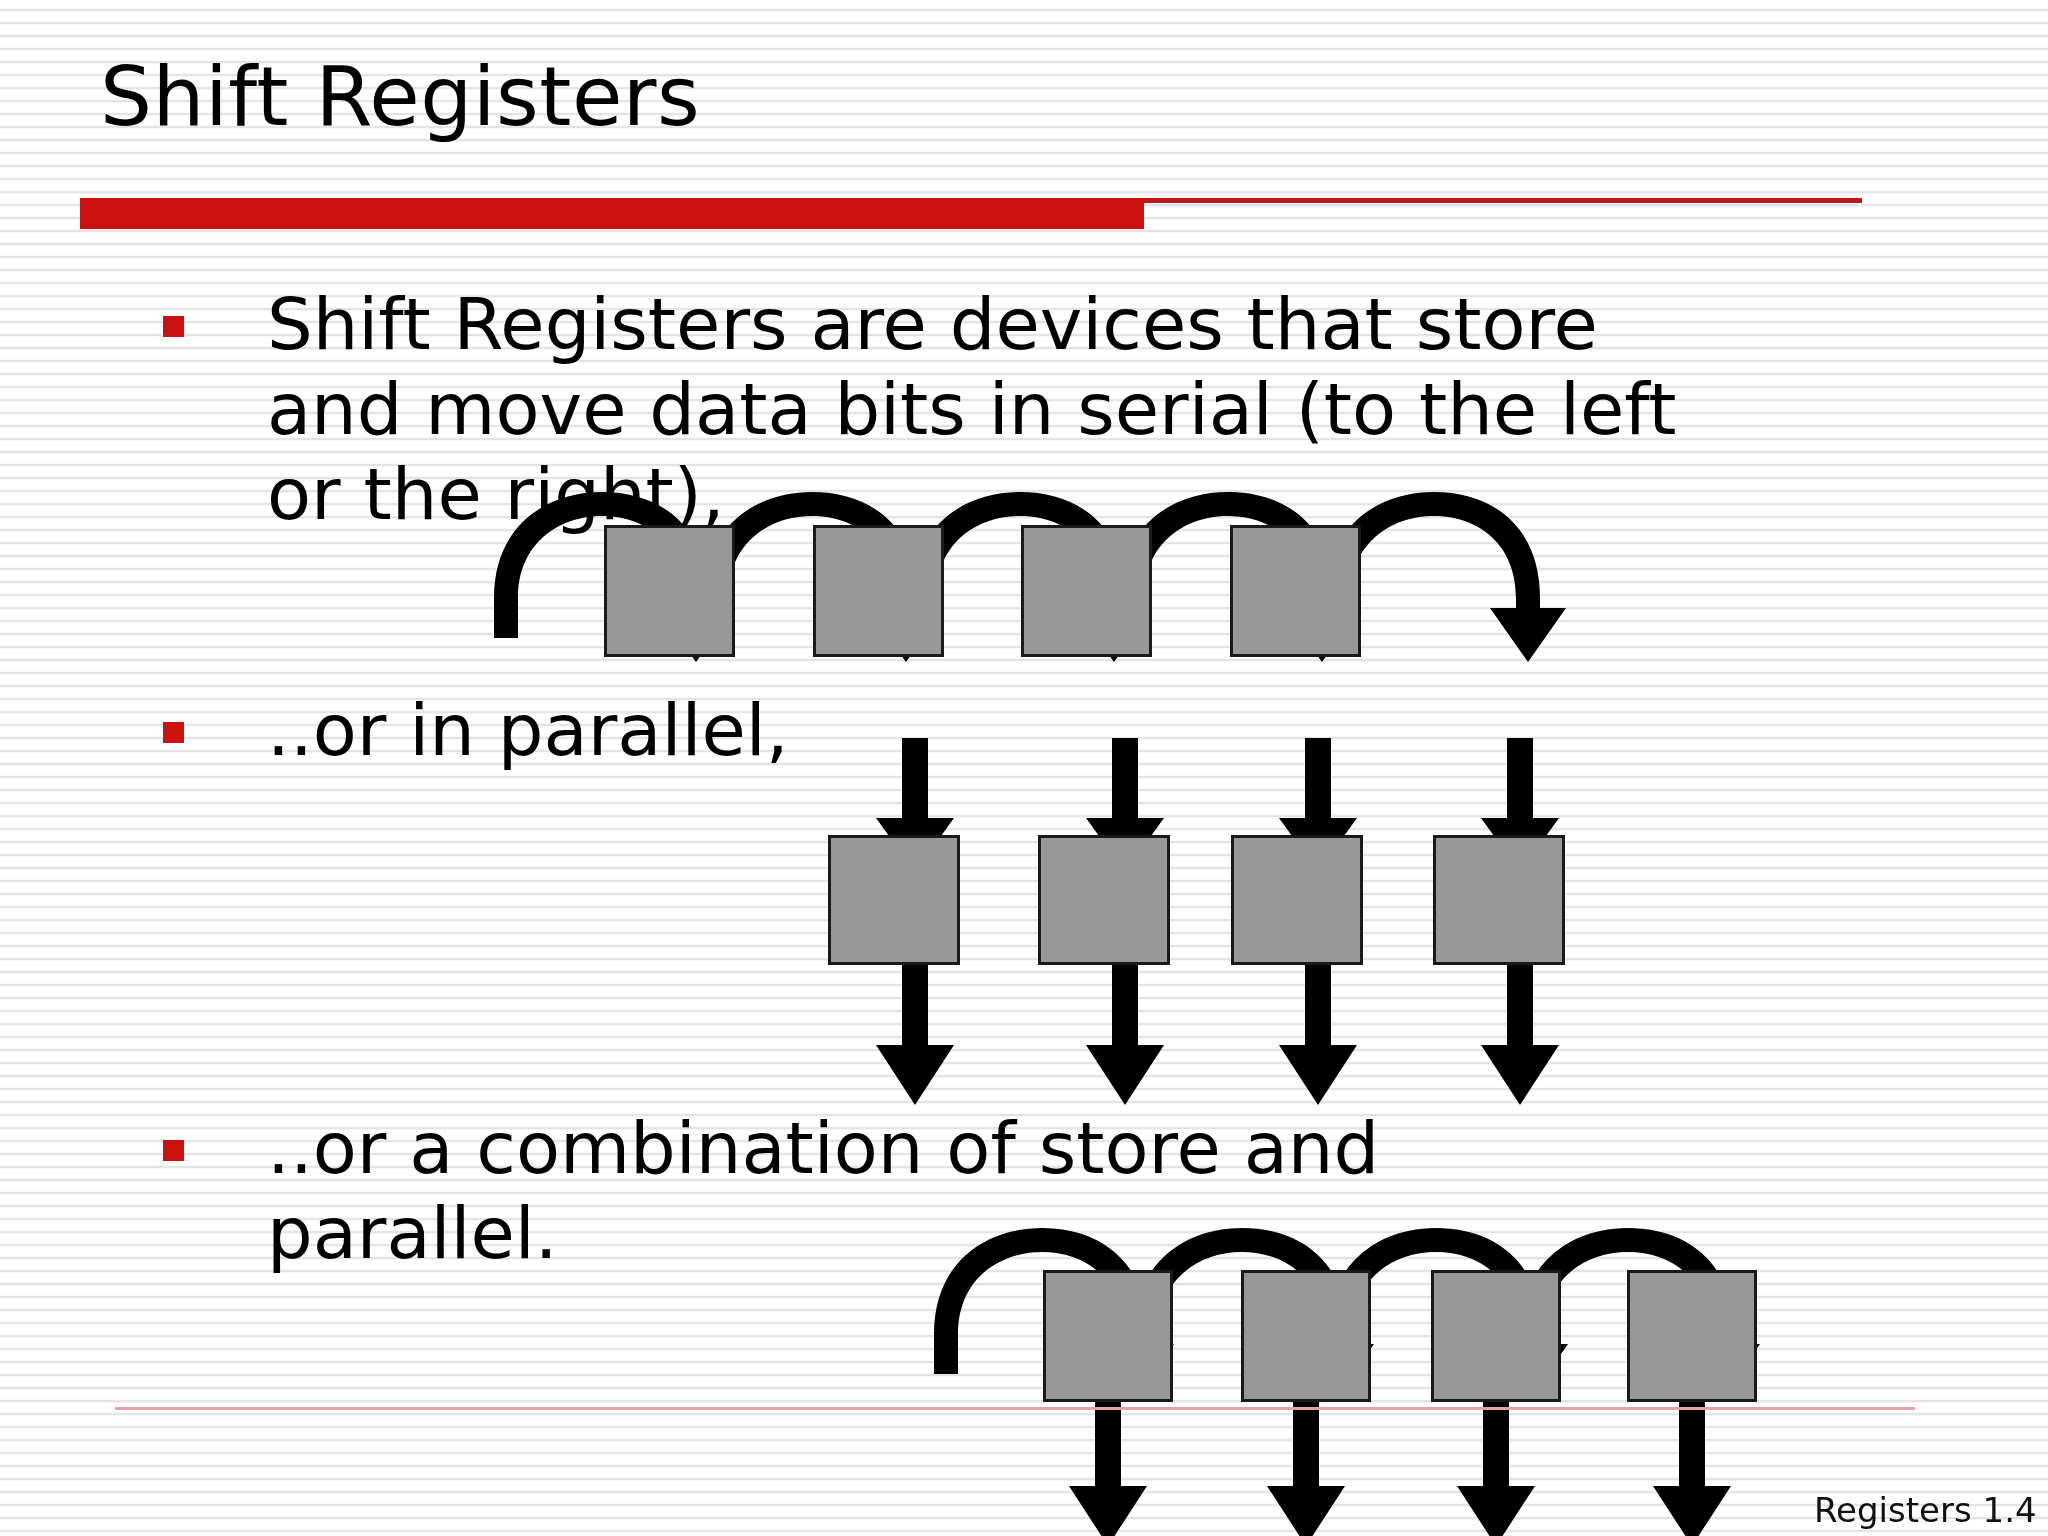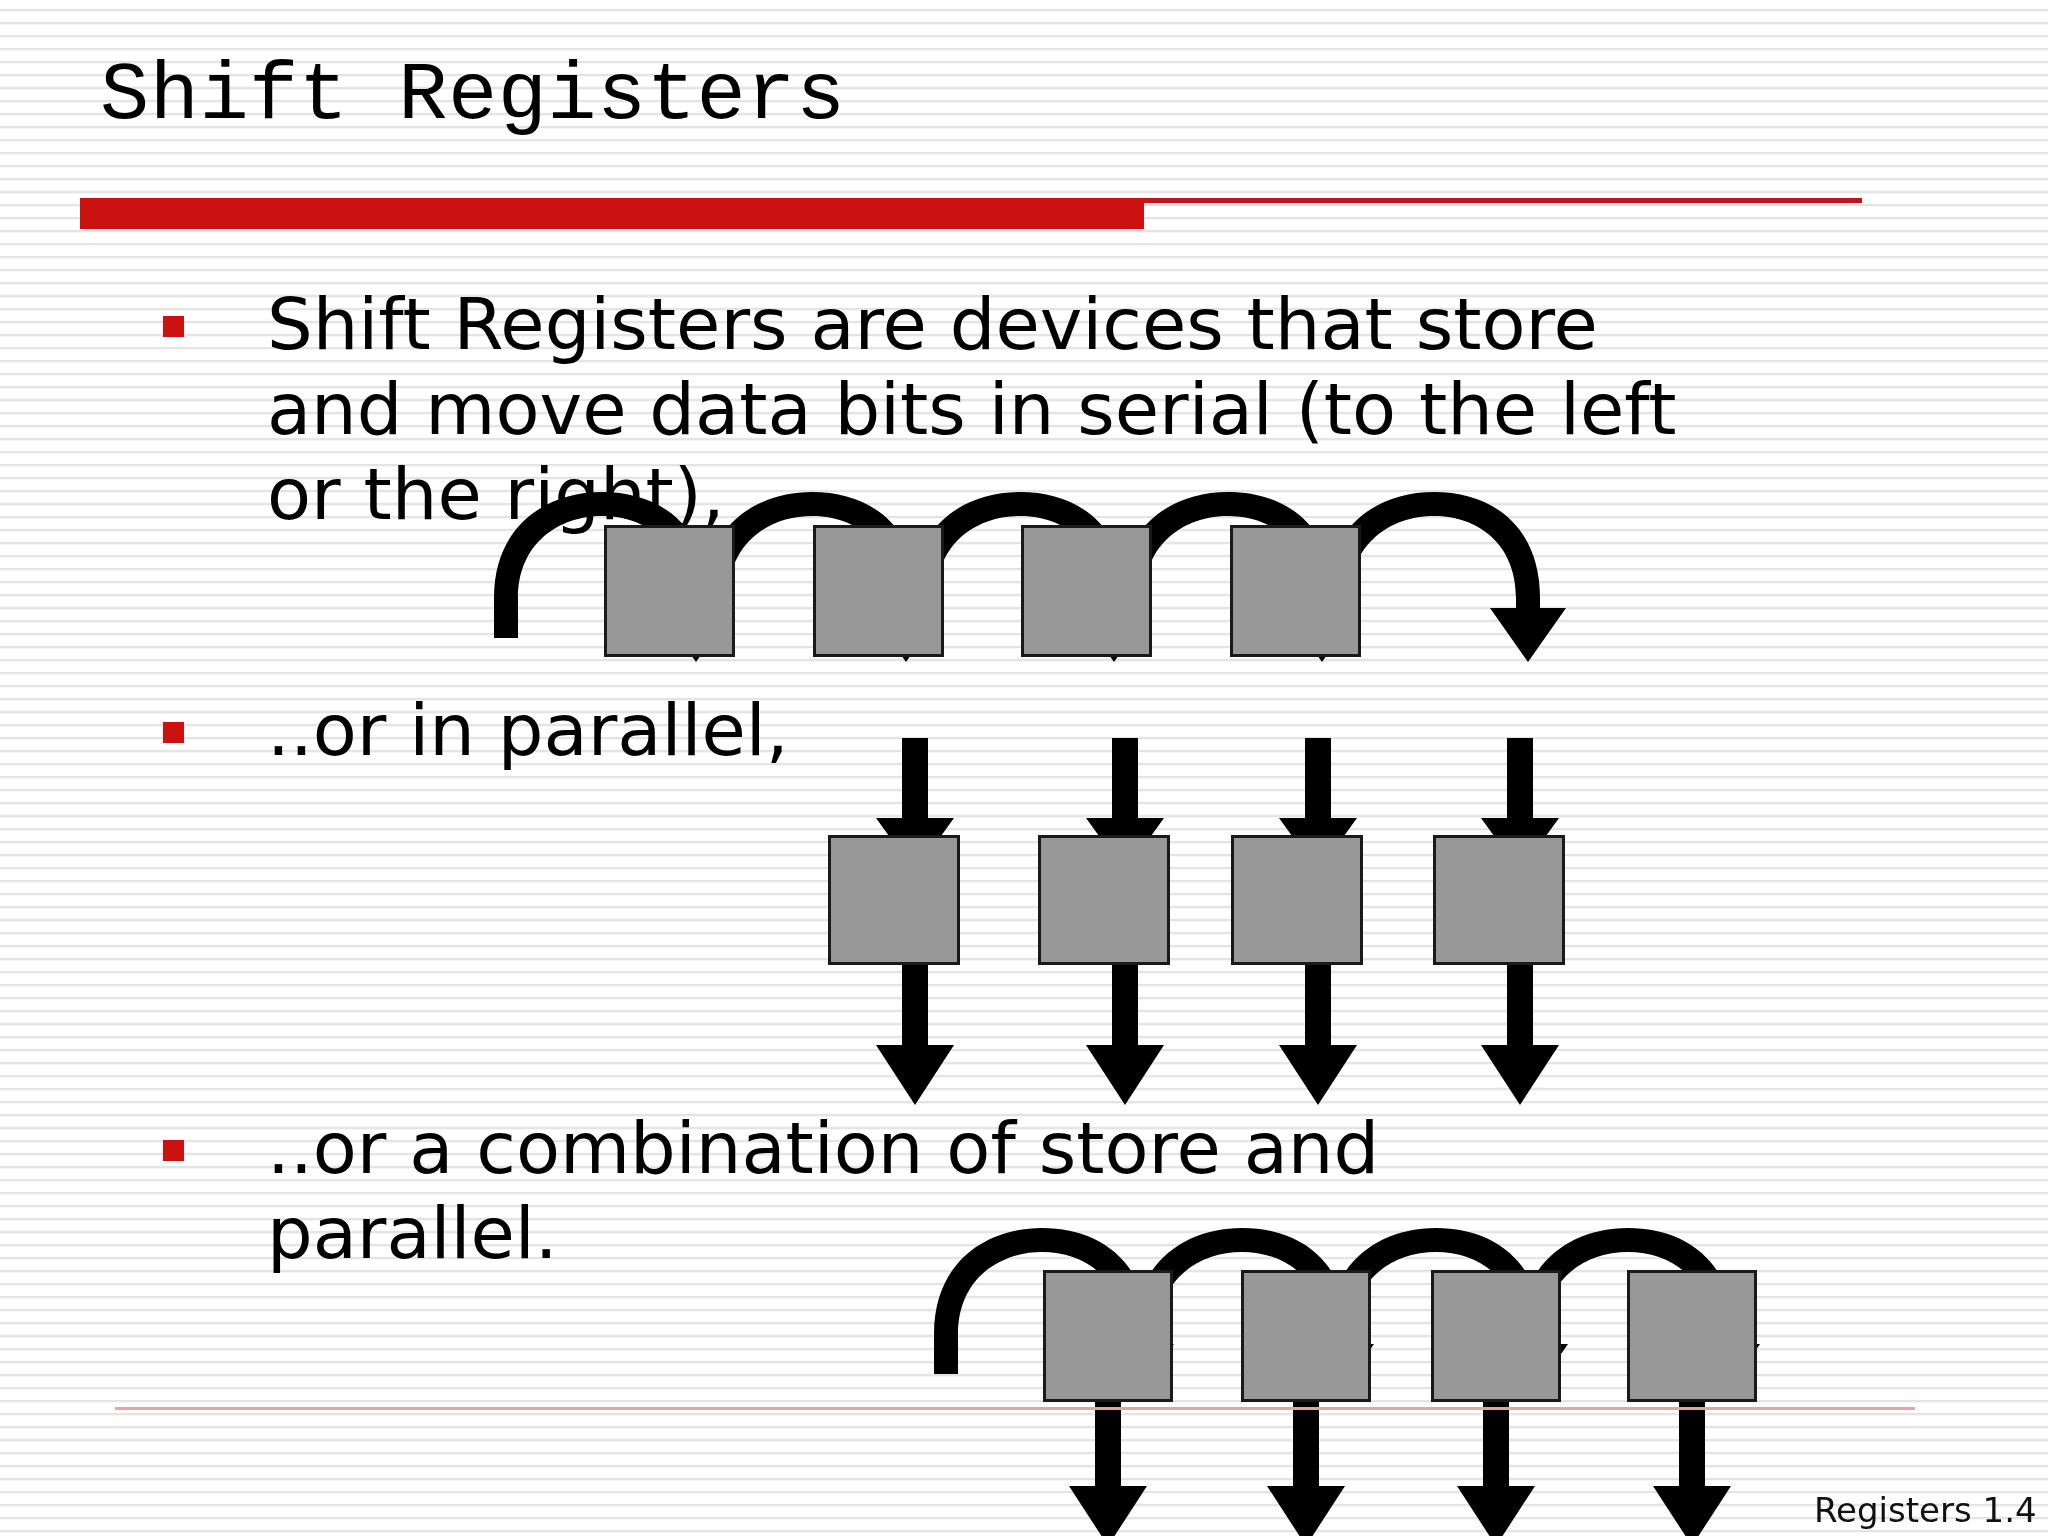--- a/index.html
+++ b/index.html
@@ -36,21 +36,20 @@
   #title {
     position: absolute;
     left: 100px;
     top: 56px;
     font-size: 82px;
     line-height: 1.0;
     color: #000000;
     font-weight: normal;
     letter-spacing: 0.5px;
     white-space: nowrap;
-    font-family: Liberation Mono, monospace;
   }
 
   
   #title-rule-thin {
     position: absolute;
     left: 80px;
     top: 198px;
     width: 1782px;
     height: 5px;
     background: #c01616;

